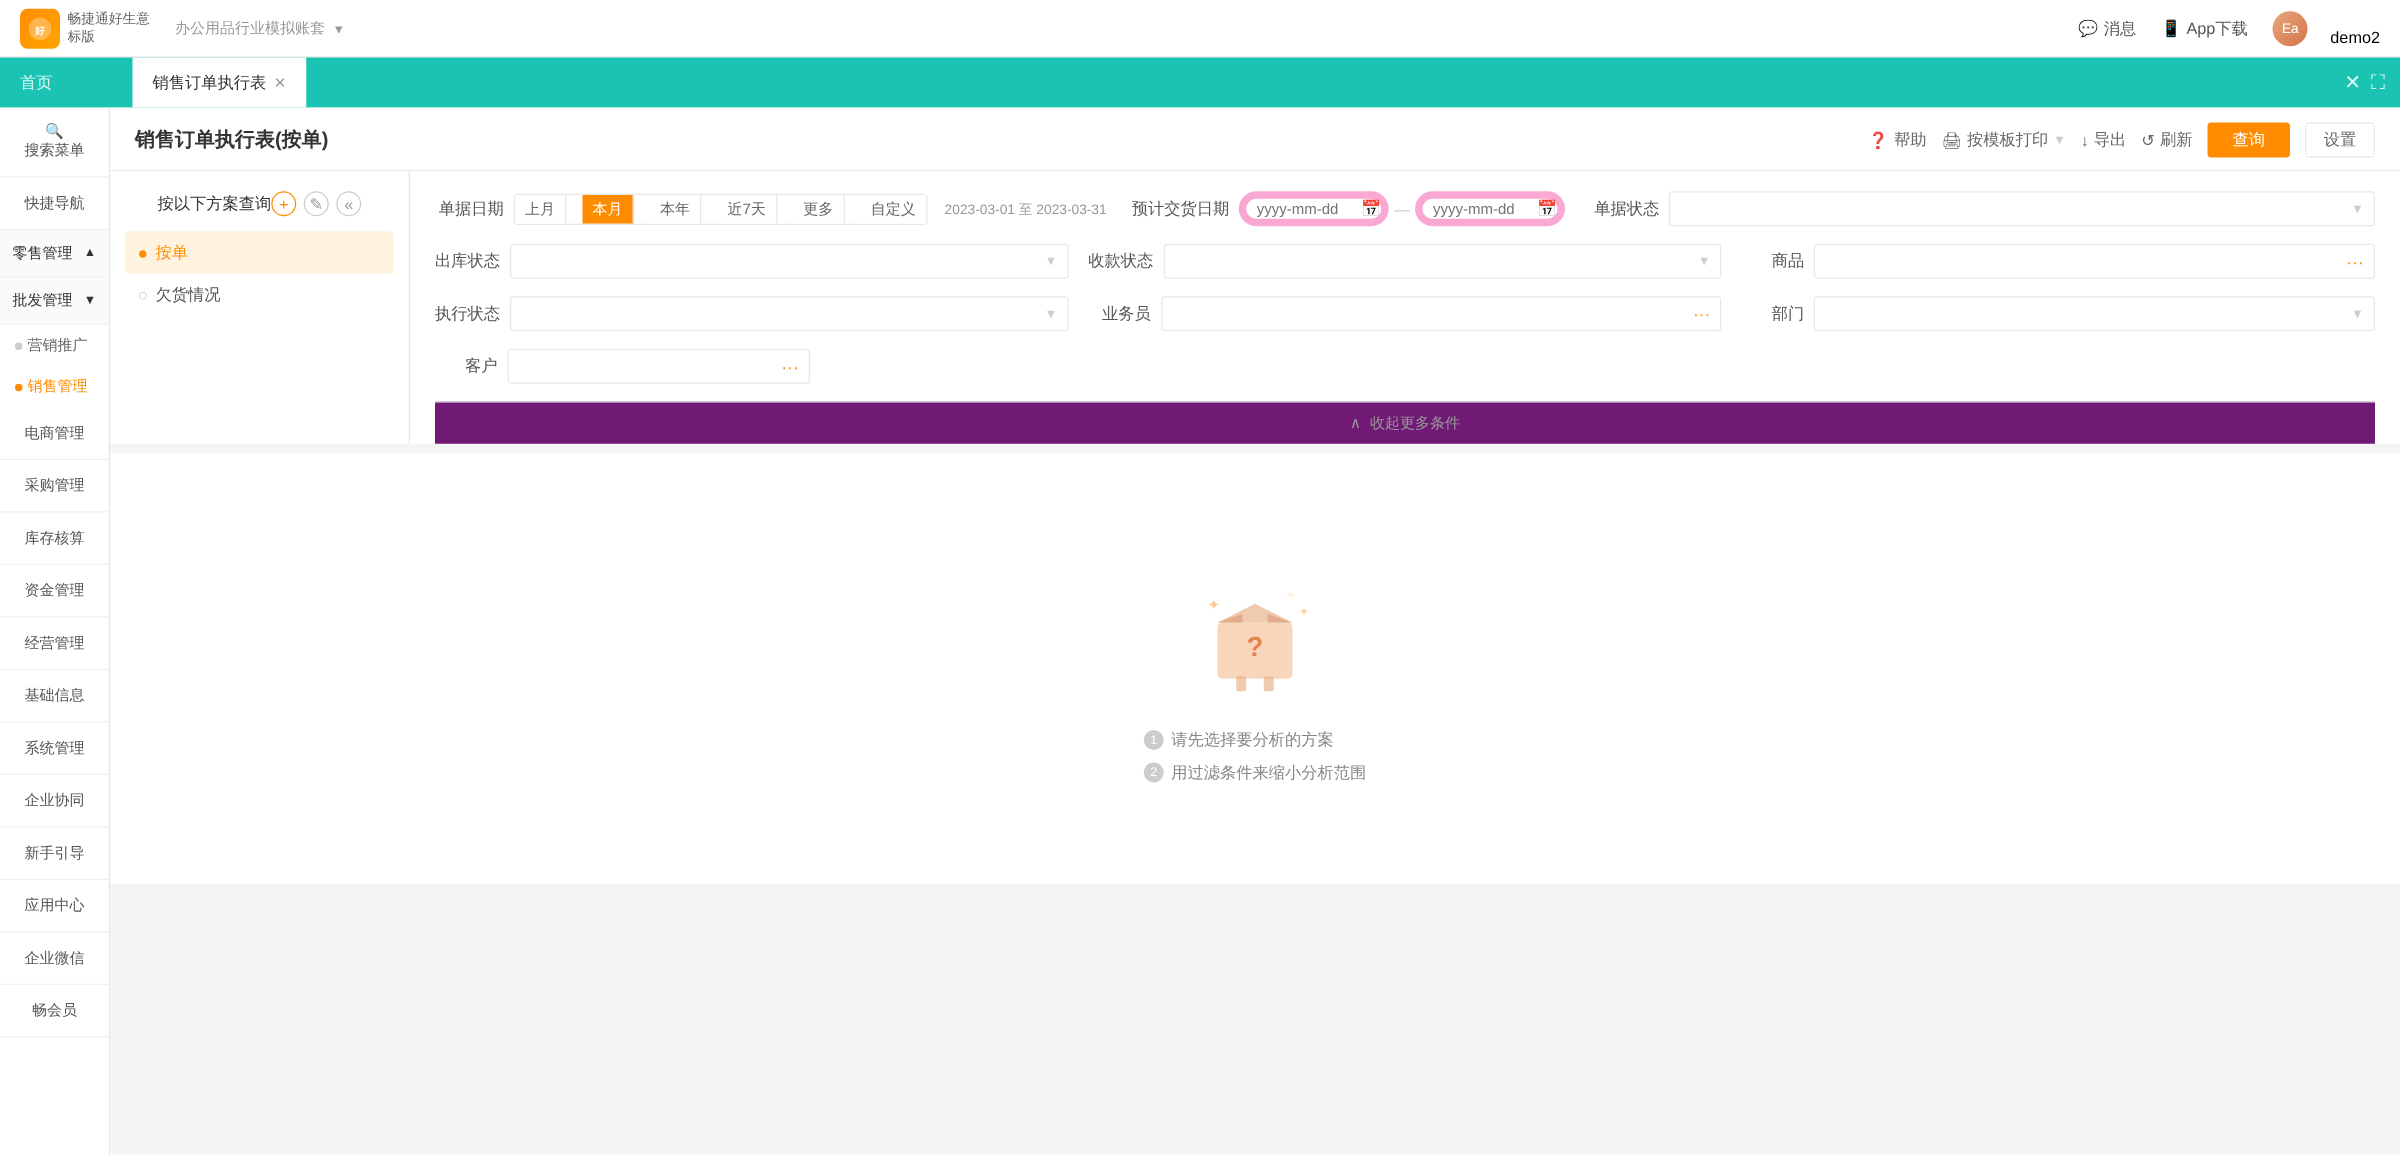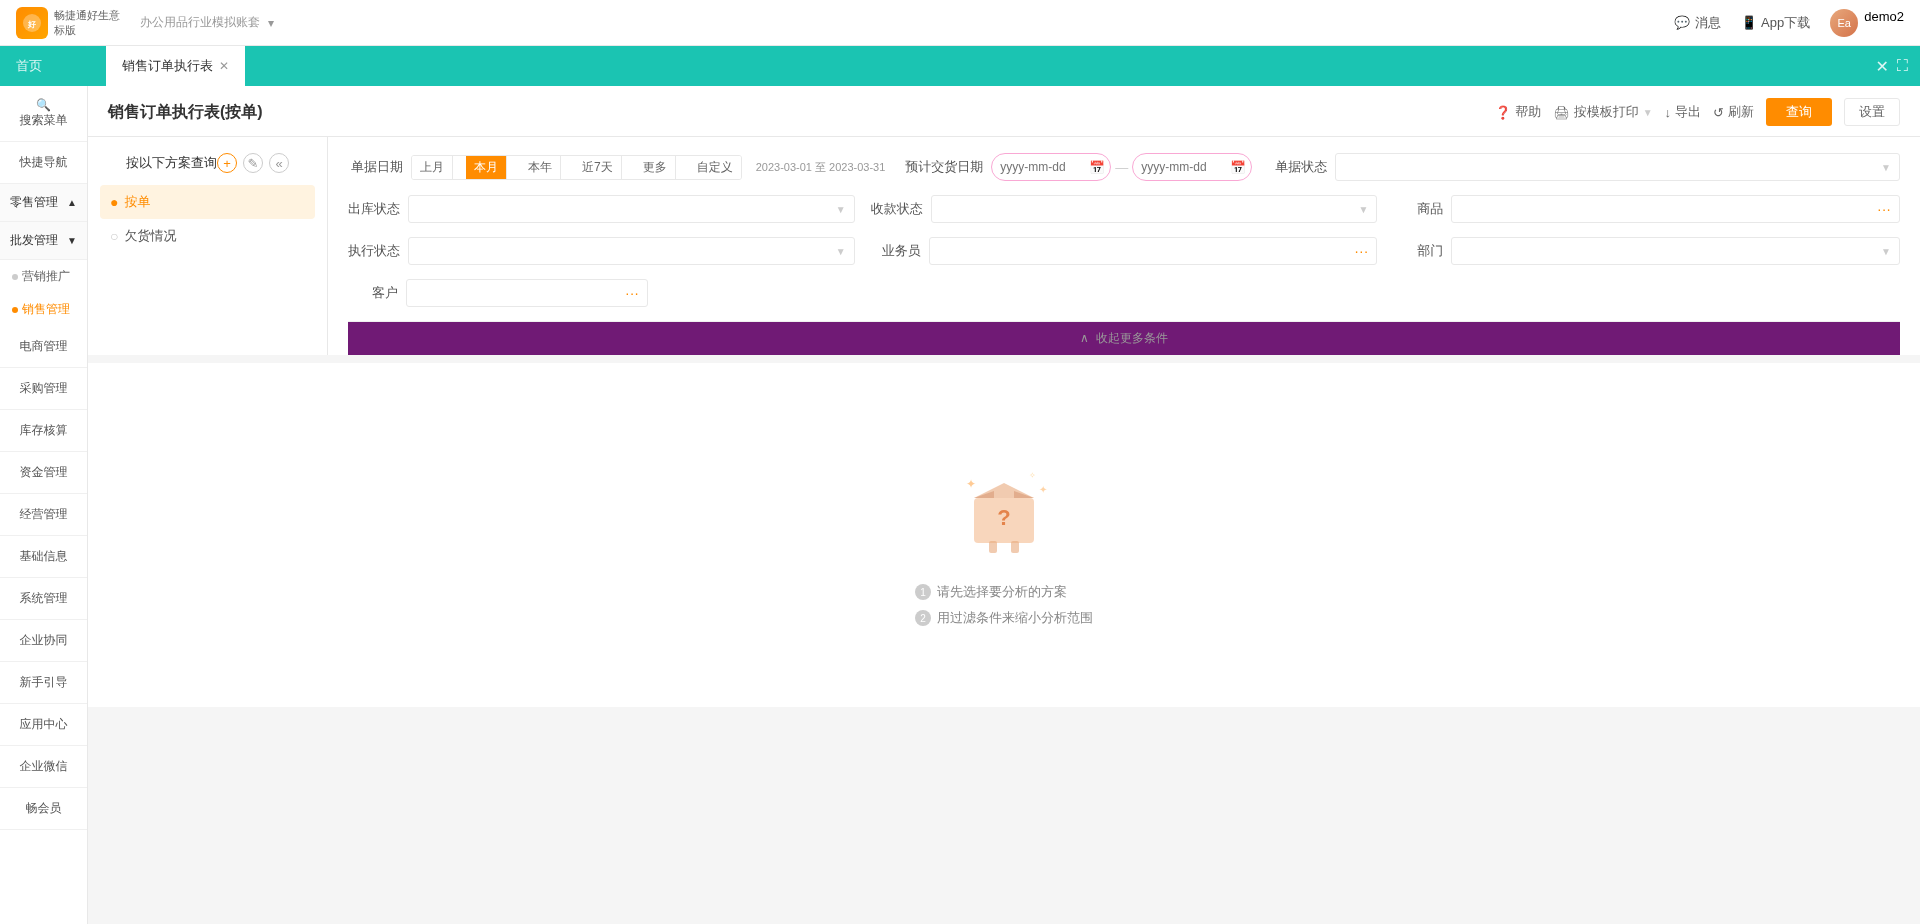--- a/index.html
+++ b/index.html
@@ -56,22 +56,22 @@
     .header-action {
       display: flex;
       align-items: center;
       gap: 4px;
       font-size: 13px;
       color: #555;
       cursor: pointer;
     }
     .user-area {
       display: flex;
-      align-items: flex-start;
-      gap: 6px;
+      align-items: flex-end;
+      gap: 18px;
       cursor: pointer;
     }
     .avatar {
       width: 28px;
       height: 28px;
       border-radius: 50%;
       background: linear-gradient(135deg, #e8a87c, #d4734a);
       display: flex;
       align-items: center;
       justify-content: center;
@@ -320,21 +320,21 @@
       color: #999;
       margin-left: 6px;
     }
     .date-input-wrapper {
       display: flex;
       align-items: center;
       gap: 4px;
     }
     .date-input {
       height: 28px;
-      border: 1px solid #f9a8d4;
+      border: 6px solid #f9a8d4;
       border-radius: 14px;
       padding: 0 28px 0 8px;
       font-size: 12px;
       color: #999;
       outline: none;
       background: #fff;
       width: 120px;
     }
     .date-input-icon-wrapper {
       position: relative;

